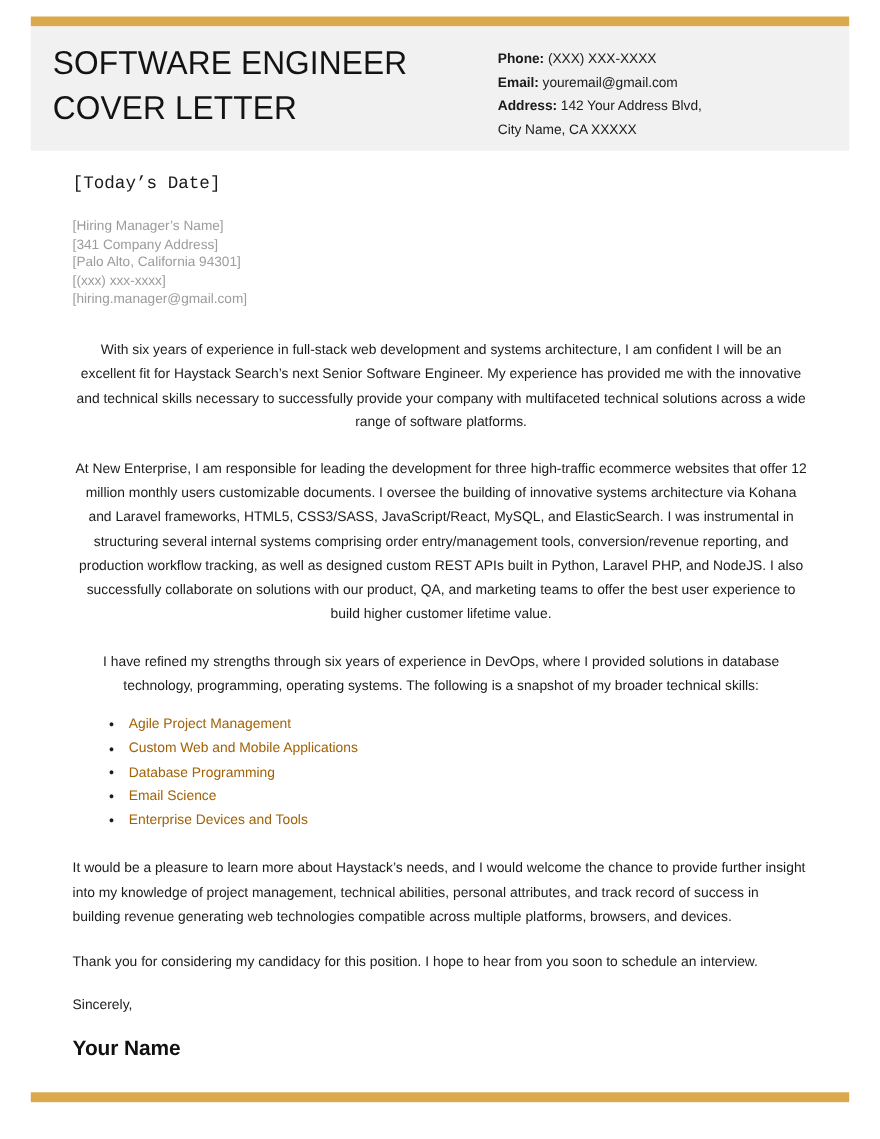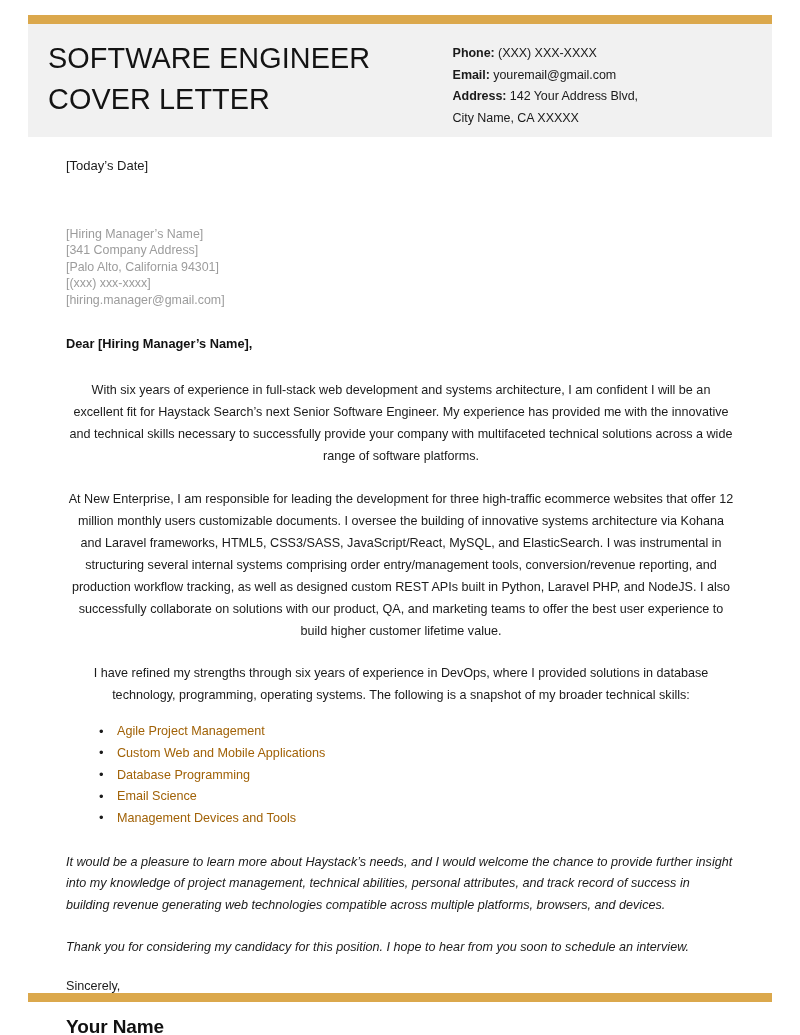--- a/index.html
+++ b/index.html
@@ -84,24 +84,25 @@
   .letter {
     position: absolute;
     left: 66px;
     top: 158px;
     width: 670px;
     font-size: 12.6px;
     color: #1b1b1b;
   }
 
   .date-line {
-    font-size: 13px;
-    color: #1b1b1b;
-    margin: 0 0 52px 0;
-    line-height: 1.2;
+    font-size: 16px;
+    color: #1b1b1b;
+    margin: 0 0 20px 0;
+    line-height: 1.2;
+    font-family: Liberation Mono, monospace;
   }
 
   .recipient {
     color: #9c9c9c;
     font-size: 12.4px;
     line-height: 1.33;
     margin: 0 0 28px 0;
   }
   .recipient div { white-space: nowrap; }
 
@@ -140,21 +141,20 @@
     top: -0.5px;
     font-size: 13px;
     color: #1b1b1b;
   }
 
   .closing {
     margin: 0 0 20px 0;
     line-height: 1.74;
     font-size: 12.6px;
     color: #1b1b1b;
-    font-style: italic;
   }
 
   .signoff {
     margin: 16px 0 22px 0;
     font-size: 12.6px;
     line-height: 1.2;
     color: #1b1b1b;
   }
 
   .signature-name {
@@ -207,32 +207,31 @@
     <p class="date-line">[Today’s Date]</p>
 
     <div class="recipient">
       <div>[Hiring Manager’s Name]</div>
       <div>[341 Company Address]</div>
       <div>[Palo Alto, California 94301]</div>
       <div>[(xxx) xxx-xxxx]</div>
       <div>[hiring.manager@gmail.com]</div>
     </div>
 
-    <p class="salutation">Dear [Hiring Manager’s Name],</p>
 
     <p class="para">With six years of experience in full-stack web development and systems architecture, I am confident I will be an excellent fit for Haystack Search’s next Senior Software Engineer. My experience has provided me with the innovative and technical skills necessary to successfully provide your company with multifaceted technical solutions across a wide range of software platforms.</p>
     <p class="para">At New Enterprise, I am responsible for leading the development for three high-traffic ecommerce websites that offer 12 million monthly users customizable documents. I oversee the building of innovative systems architecture via Kohana and Laravel frameworks, HTML5, CSS3/SASS, JavaScript/React, MySQL, and ElasticSearch.  I was instrumental in structuring several internal systems comprising order entry/management tools, conversion/revenue reporting, and production workflow tracking, as well as designed custom REST APIs built in Python, Laravel PHP, and NodeJS. I also successfully collaborate on solutions with our product, QA, and marketing teams to offer the best user experience to build higher customer lifetime value.</p>
     <p class="para spacer-tight">I have refined my strengths through six years of experience in DevOps, where I provided solutions in database technology, programming, operating systems. The following is a snapshot of my broader technical skills:</p>
 
     <ul class="skills">
       <li>Agile Project Management</li>
       <li>Custom Web and Mobile Applications</li>
       <li>Database Programming</li>
       <li>Email Science</li>
-      <li>Management Devices and Tools</li>
+      <li>Enterprise Devices and Tools</li>
     </ul>
 
     <p class="closing">It would be a pleasure to learn more about Haystack’s needs, and I would welcome the chance to provide further insight into my knowledge of project management, technical abilities, personal attributes, and track record of success in building revenue generating web technologies compatible across multiple platforms, browsers, and devices.</p>
     <p class="closing">Thank you for considering my candidacy for this position. I hope to hear from you soon to schedule an interview.</p>
 
     <p class="signoff">Sincerely,</p>
 
     <p class="signature-name">Your Name</p>
 
   </div>

